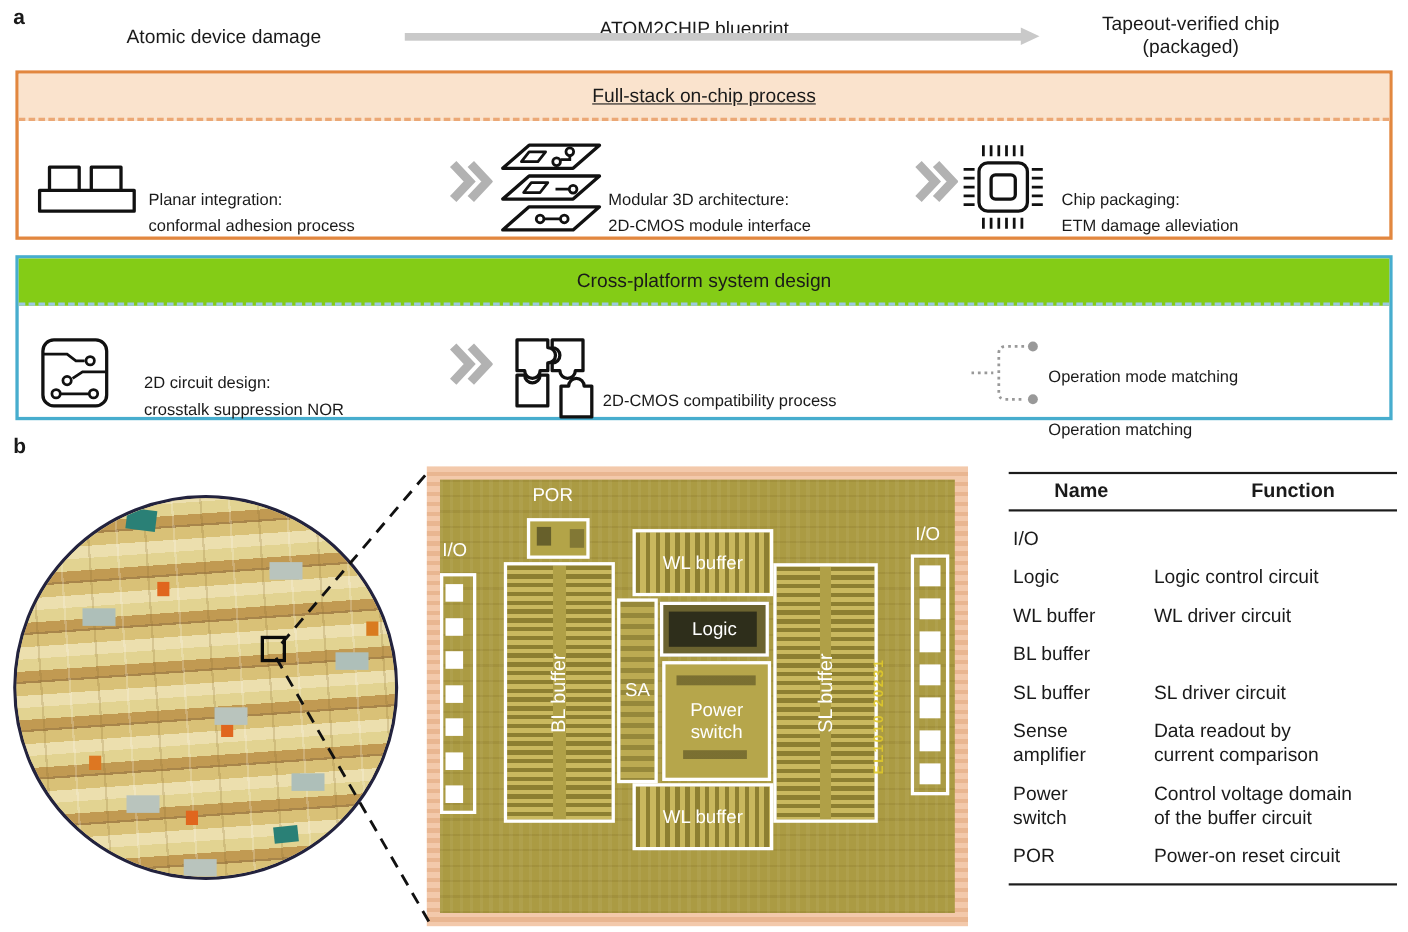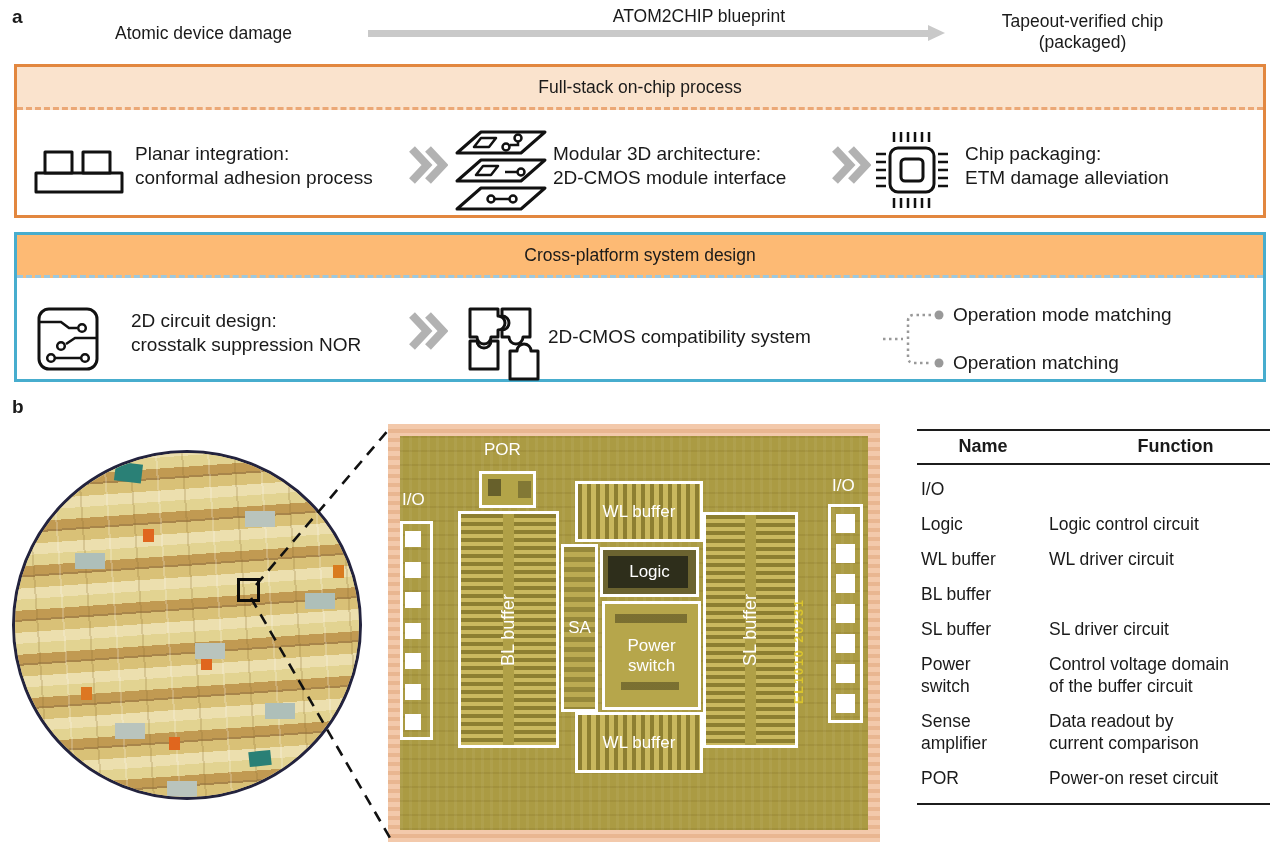--- a/index.html
+++ b/index.html
@@ -4,35 +4,35 @@
 <style>
   html,body{margin:0;padding:0;background:#fff;}
   .canvas{position:relative;width:1280px;height:847px;background:#fff;overflow:hidden;
           font-family:"Liberation Sans",sans-serif;color:#1a1a1a;}
   .abs{position:absolute;}
   .panel-label{font-weight:bold;font-size:19px;}
   .t17{font-size:17.5px;line-height:24px;}
 
   
   .flow-start{left:115px;top:21px;}
-  .arrow-label{left:545px;top:4px;width:240px;text-align:right;}
+  .arrow-label{left:545px;top:14px;width:240px;text-align:left;}
   .flow-arrow{left:368px;top:25px;width:578px;height:17px;}
   .flow-arrow .shaft{position:absolute;left:0;top:5px;width:562px;height:7px;background:#c9c9c9;}
   .flow-arrow .head{position:absolute;left:560px;top:0;width:0;height:0;
       border-left:17px solid #c9c9c9;border-top:8.5px solid transparent;border-bottom:8.5px solid transparent;}
   .flow-end{left:960px;top:11px;width:245px;text-align:center;line-height:21px;}
 
   
   .box{position:absolute;left:14px;width:1252px;box-sizing:border-box;background:#fff;}
   .box.orange{top:64px;height:154px;border:3px solid #e2873f;}
   .box.blue{top:232px;height:150px;border:3px solid #47adce;}
   .box-header{height:40px;line-height:40px;text-align:center;font-size:17.5px;}
-  .orange .box-header{background:#fae3cd;border-bottom:3px dashed #eba876;}
-  .blue .box-header{background:#fdba74;border-bottom:3px dashed #9cc8df;}
-  .step-text{position:absolute;font-size:19px;line-height:24px;white-space:pre-line;}
+  .orange .box-header{background:#fae3cd;border-bottom:3px dashed #eba876;text-decoration:underline;}
+  .blue .box-header{background:#84cc16;border-bottom:3px dashed #9cc8df;}
+  .step-text{position:absolute;font-size:15px;line-height:24px;white-space:pre-line;margin-top:28px;}
   .icon{position:absolute;}
 
   
   .wafer{left:12px;top:450px;width:344px;height:344px;border-radius:50%;
          border:3px solid #23233e;overflow:hidden;background:#e8d9a0;}
   .wafer-bands{position:absolute;left:-30px;top:-30px;width:404px;height:404px;transform:rotate(-4deg);
     background:
       repeating-linear-gradient(90deg, rgba(140,110,50,.22) 0 2px, transparent 2px 26px, rgba(255,255,255,.20) 26px 28px, transparent 28px 52px),
       repeating-linear-gradient(180deg,#c19a52 0 9px,#a8854a 9px 11px,#d9c177 11px 22px,#ecdfae 22px 33px,#e2d391 33px 44px);}
   .spot{position:absolute;}
@@ -185,21 +185,21 @@
       <path class="chev" d="M4 4 L19 20 L4 36"></path>
         <path class="chev" d="M20 4 L35 20 L20 36"></path>
     </svg>
 
     <svg class="icon" style="left:449px;top:70px;" width="76" height="76" viewBox="0 0 76 76">
       <path class="ln" d="M4 4 H32 V11 A7 7 0 0 1 32 25 V32 H25 A7 7 0 0 1 11 32 H4 Z"></path>
       <path class="ln" d="M36 4 H64 V32 H57 A7 7 0 0 1 43 32 H36 V25 A7 7 0 0 0 36 11 Z"></path>
       <path class="ln" d="M4 36 H11 A7 7 0 0 0 25 36 H32 V64 H4 Z"></path>
       <path class="ln" d="M44 46 H51 A7 7 0 0 1 65 46 H72 V74 H44 Z"></path>
     </svg>
-    <div class="step-text" style="left:531px;top:90px;">2D-CMOS compatibility system</div>
+    <div class="step-text" style="left:531px;top:90px;">2D-CMOS compatibility process</div>
 
     <svg class="icon" style="left:866px;top:69px;" width="78" height="70" viewBox="0 0 78 70">
       <path class="dotline" d="M0 35 H20"></path>
       <path class="dotline" d="M48 11 H31 Q25 11 25 17 V53 Q25 59 31 59 H48"></path>
       <circle class="dot" cx="56" cy="11" r="4.5"></circle>
       <circle class="dot" cx="56" cy="59" r="4.5"></circle>
     </svg>
     <div class="step-text" style="left:936px;top:68px;text-align:right;">Operation mode matching</div>
     <div class="step-text" style="left:936px;top:116px;">Operation matching</div>
   </div>
@@ -299,30 +299,30 @@
       <div class="t-func">WL driver circuit</div>
     </div>
     <div class="t-row">
       <div class="t-name">BL buffer</div>
     </div>
     <div class="t-row">
       <div class="t-name">SL buffer</div>
       <div class="t-func">SL driver circuit</div>
     </div>
     <div class="t-row">
+      <div class="t-name">Sense
+amplifier</div>
+      <div class="t-func">Data readout by
+current comparison</div>
+    </div>
+    <div class="t-row">
       <div class="t-name">Power
 switch</div>
       <div class="t-func">Control voltage domain
 of the buffer circuit</div>
     </div>
     <div class="t-row">
-      <div class="t-name">Sense
-amplifier</div>
-      <div class="t-func">Data readout by
-current comparison</div>
-    </div>
-    <div class="t-row">
       <div class="t-name">POR</div>
       <div class="t-func">Power-on reset circuit</div>
     </div>
   </div>
 
 </div>
 
 </body></html>

